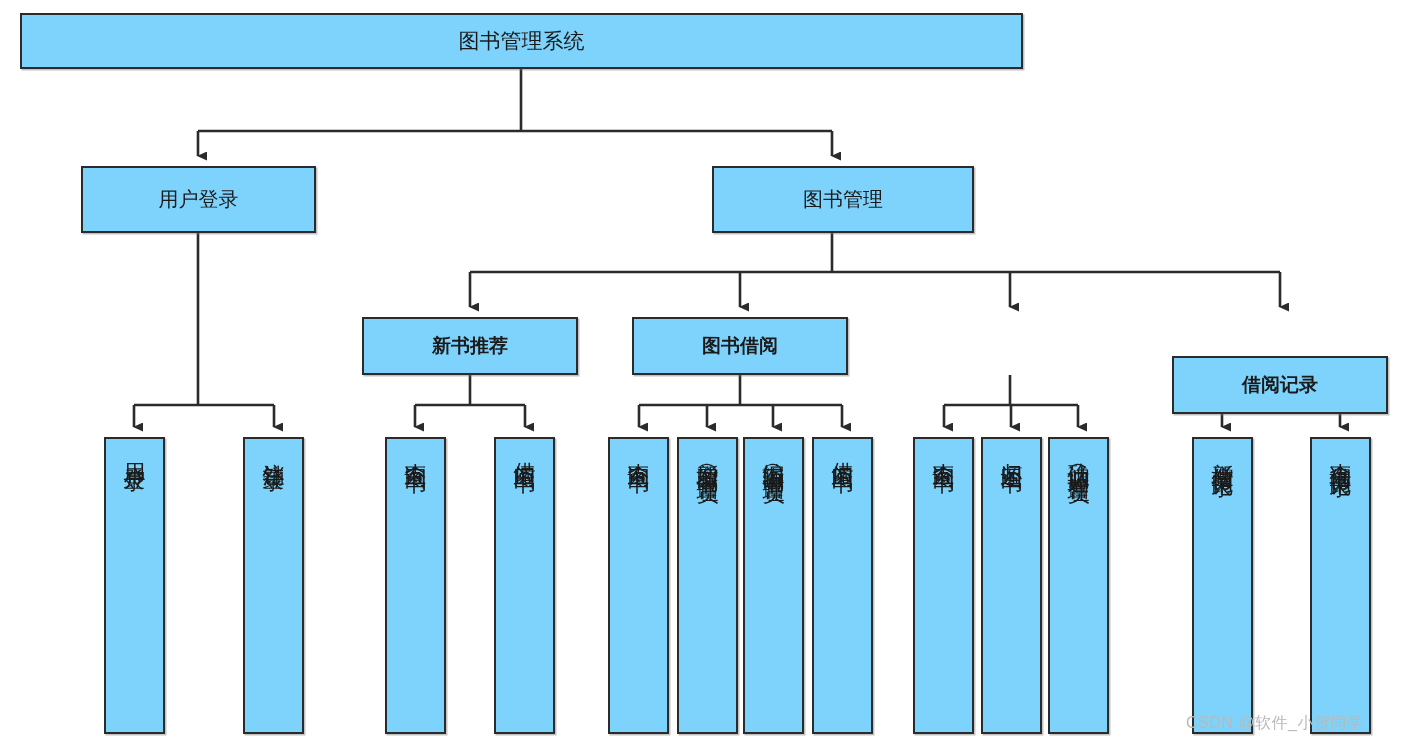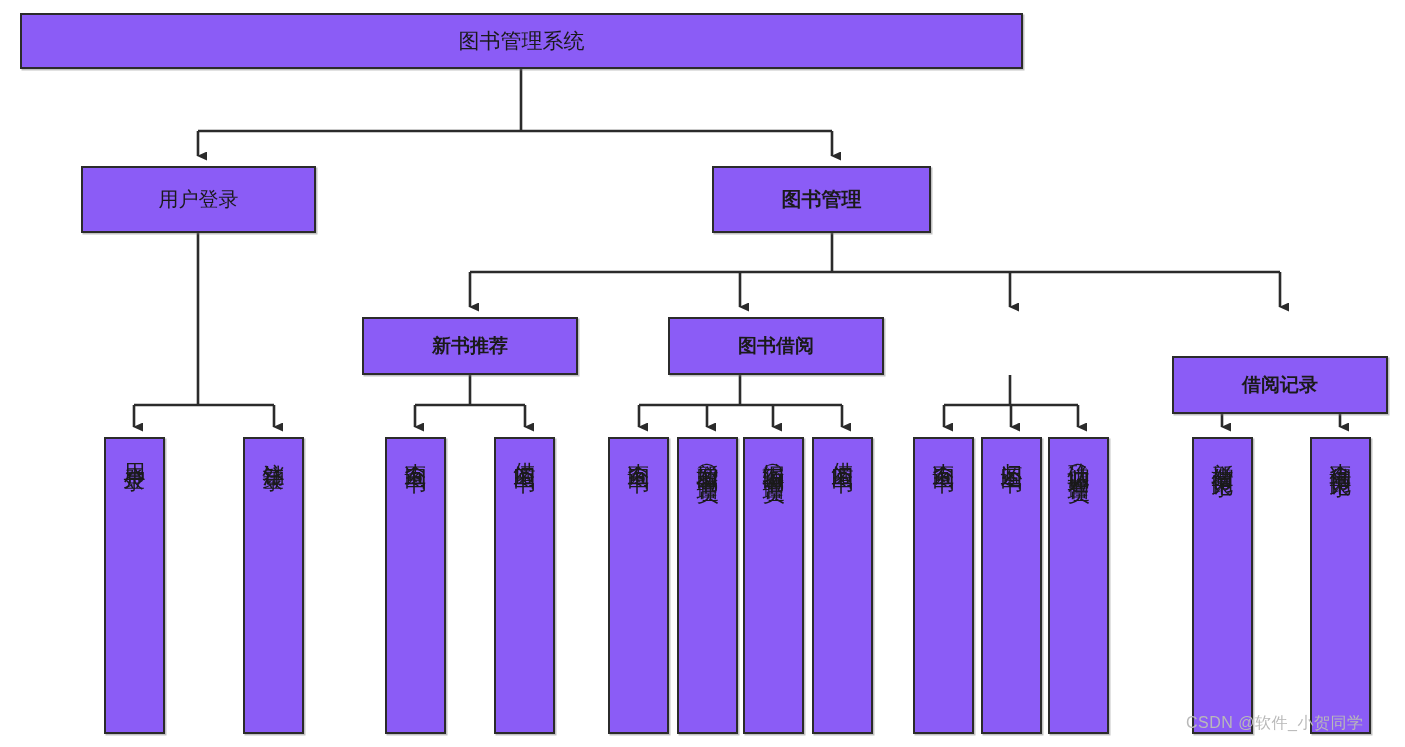--- a/index.html
+++ b/index.html
@@ -23,21 +23,21 @@
     left: 0;
     top: 0;
     width: 1405px;
     height: 747px;
     pointer-events: none;
   }
   .node {
     position: absolute;
     box-sizing: border-box;
     border: 2px solid #2b2b2b;
-    background: #8b5cf6;
+    background: #7dd3fc;
     display: flex;
     align-items: center;
     justify-content: center;
     box-shadow: 1.5px 1.5px 0 rgba(120,120,120,0.45);
   }
   .node .label {
     color: #1a1a1a;
     text-align: center;
     line-height: 1.15;
     white-space: nowrap;
@@ -124,28 +124,28 @@
     </g>
   </svg>
 
   <div class="node root" style="left:20px; top:13px; width:1003px; height:56px;">
     <span class="label">图书管理系统</span>
   </div>
 
   <div class="node l2" style="left:81px; top:166px; width:235px; height:67px;">
     <span class="label">用户登录</span>
   </div>
-  <div class="node l2" style="left:712px; top:166px; width:219px; height:67px;font-weight:bold;">
+  <div class="node l2" style="left:712px; top:166px; width:262px; height:67px;">
     <span class="label">图书管理</span>
   </div>
 
   <div class="node l3" style="left:362px; top:317px; width:216px; height:58px;">
     <span class="label">新书推荐</span>
   </div>
-  <div class="node l3" style="left:632px; top:317px; width:216px; height:58px;margin-left:36px;">
+  <div class="node l3" style="left:632px; top:317px; width:216px; height:58px;">
     <span class="label">图书借阅</span>
   </div>
   <div class="node l3" style="left:1172px; top:317px; width:216px; height:58px;margin-top:39px;">
     <span class="label">借阅记录</span>
   </div>
 
   <div class="node leaf" style="left:104px; top:437px; width:61px; height:297px;">
     <span class="label">用户登录</span>
   </div>
   <div class="node leaf" style="left:243px; top:437px; width:61px; height:297px;">

